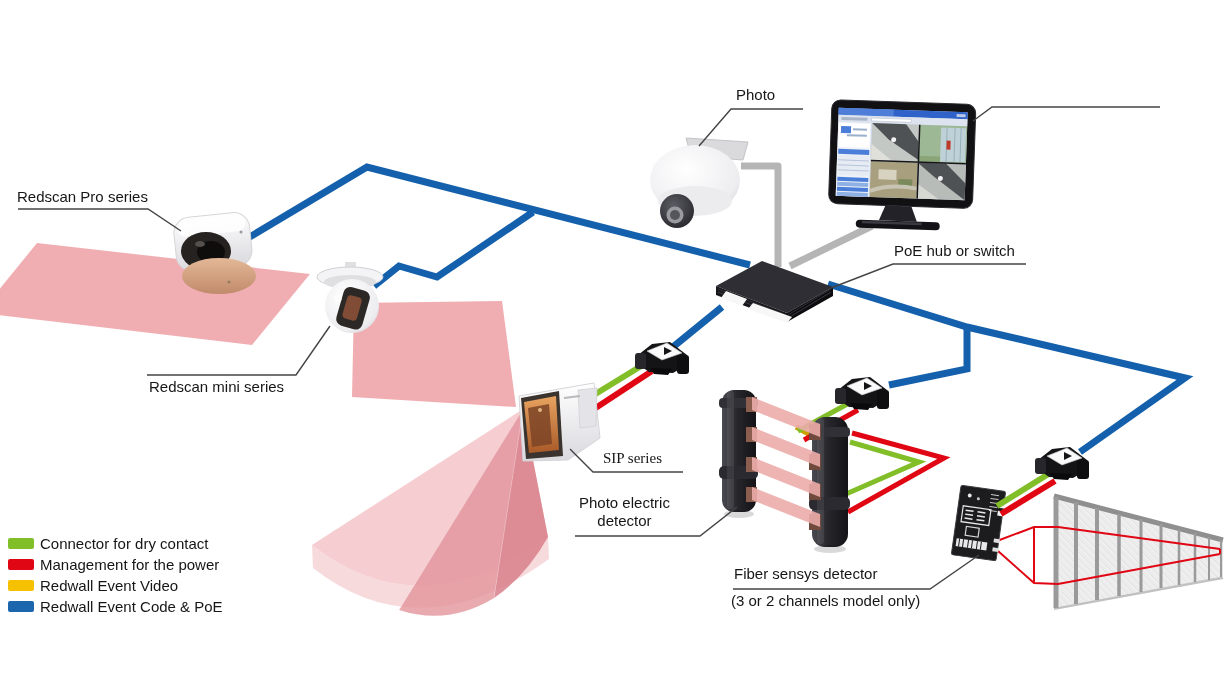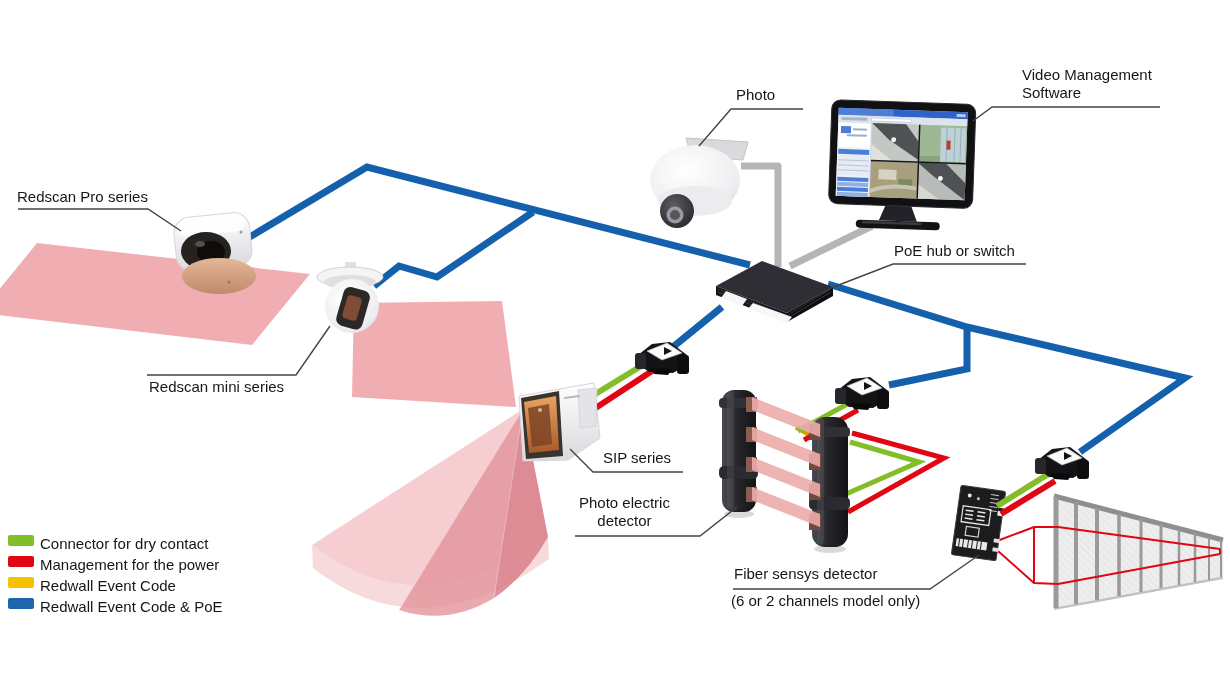--- a/index.html
+++ b/index.html
@@ -1,21 +1,21 @@
 <!DOCTYPE html>
 <html><head>
 <meta charset="utf-8">
 <style>
   html,body{margin:0;padding:0;background:#ffffff;}
   .stage{position:relative;width:1230px;height:698px;background:#ffffff;overflow:hidden;
          font-family:"Liberation Sans",sans-serif;}
   .stage svg{position:absolute;left:0;top:0;}
   .lbl{position:absolute;font-size:15px;line-height:18px;color:#161616;white-space:nowrap;}
   .legend{position:absolute;left:8px;top:535px;}
-  .legend-row{display:flex;height:16px;margin-bottom:5px;}
+  .legend-row{display:flex;align-items:center;height:16px;margin-bottom:5px;}
   .sw{width:26px;height:11px;border-radius:2px;margin-right:6px;flex:0 0 auto;}
   .legend-label{font-size:15px;color:#161616;white-space:nowrap;}
 </style>
 </head>
 <body>
 
 <div class="stage">
 
 <svg width="1230" height="698" viewBox="0 0 1230 698">
   <defs>
@@ -283,45 +283,41 @@
     <polyline points="1026,264 893,264 831,288"></polyline>
     <polyline points="683,472 593,472 570,449"></polyline>
     <polyline points="575,536 700,536 737,507"></polyline>
     <polyline points="733,589 930,589 979,555"></polyline>
   </g>
 </svg>
 
 <div class="lbl" style="left:17px;top:188px;">Redscan Pro series</div>
 <div class="lbl" style="left:149px;top:354px;margin-top:24px;">Redscan mini series</div>
 <div class="lbl" style="left:736px;top:86px;">Photo</div>
-<div class="lbl" style="left:1022px;top:66px;">
-  <div>Video Management</div>
-  <div>Software</div>
-</div>
 <div class="lbl" style="left:894px;top:242px;">PoE hub or switch</div>
-<div class="lbl" style="left:603px;top:449px;">SIP series</div>
+<div class="lbl" style="left:603px;top:449px;font-family:Liberation Serif, serif;">SIP series</div>
 <div class="lbl" style="left:579px;top:494px;text-align:center;">
   <div>Photo electric</div>
   <div>detector</div>
 </div>
 <div class="lbl" style="left:734px;top:565px;">Fiber sensys detector</div>
-<div class="lbl" style="left:731px;top:592px;">(6 or 2 channels model only)</div>
+<div class="lbl" style="left:731px;top:592px;">(3 or 2 channels model only)</div>
 
 <div class="legend">
   <div class="legend-row">
     <span class="sw" style="background: rgb(130, 190, 40);"></span>
     <span class="legend-label">Connector for dry contact</span>
   </div>
   <div class="legend-row">
     <span class="sw" style="background: rgb(224, 6, 19);"></span>
     <span class="legend-label">Management for the power</span>
   </div>
   <div class="legend-row">
     <span class="sw" style="background: rgb(246, 193, 0);"></span>
-    <span class="legend-label">Redwall Event Code</span>
+    <span class="legend-label">Redwall Event Video</span>
   </div>
   <div class="legend-row">
     <span class="sw" style="background: rgb(28, 102, 174);"></span>
     <span class="legend-label">Redwall Event Code &amp; PoE</span>
   </div>
 </div>
 
 </div>
 
 </body></html>

